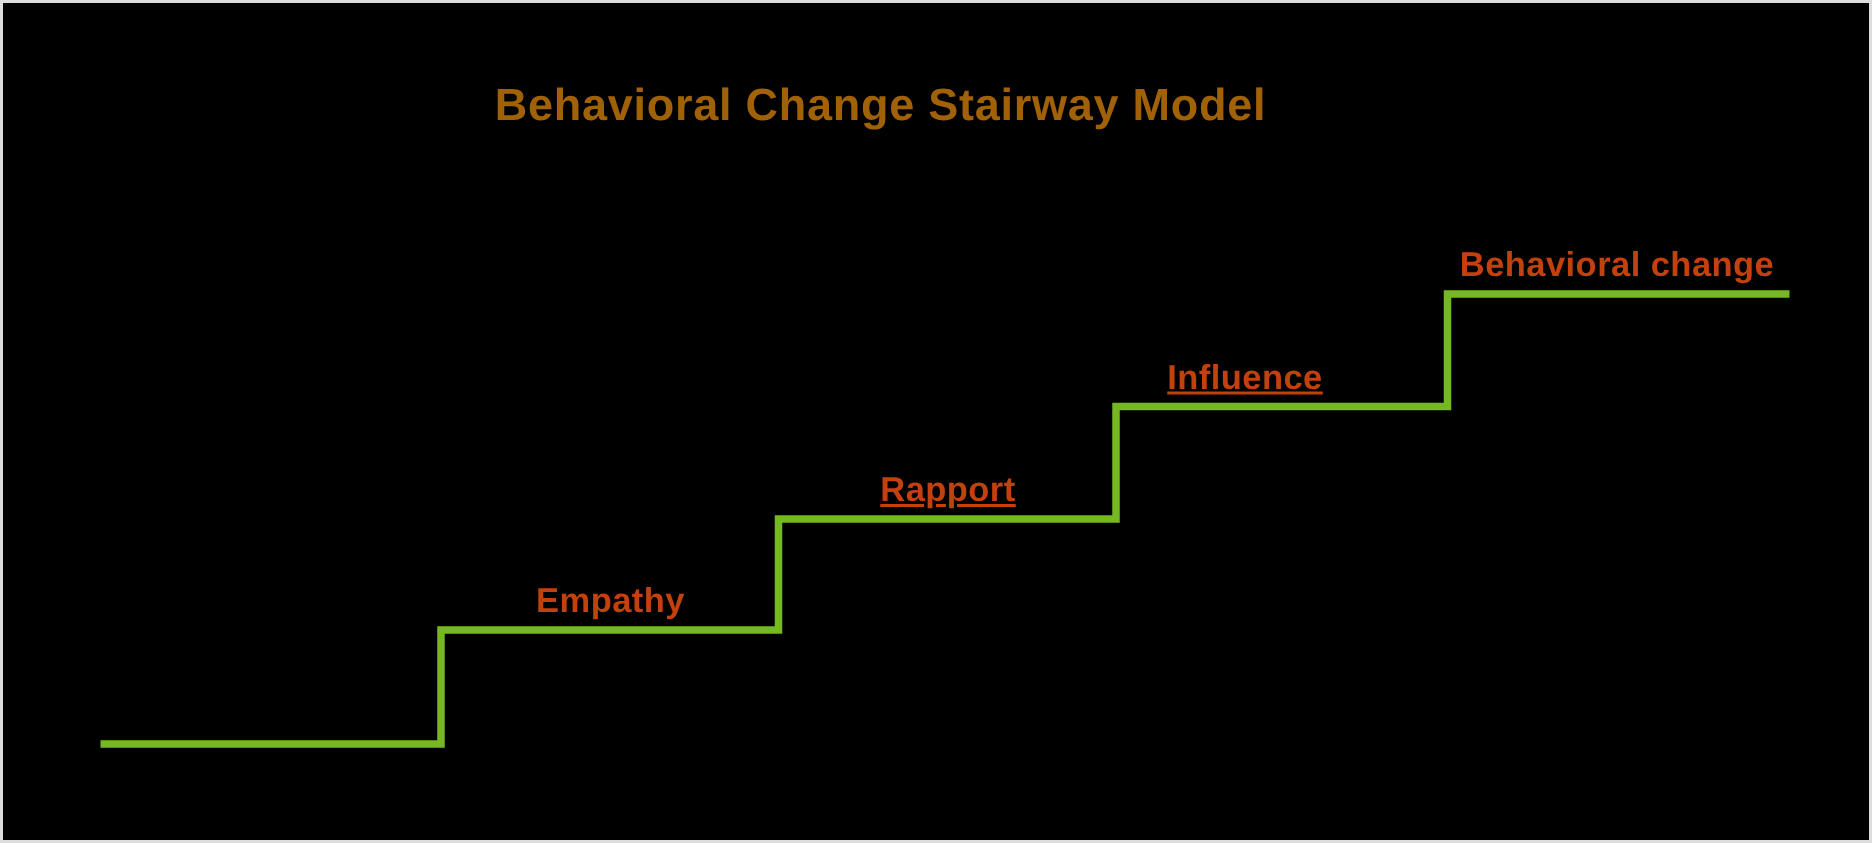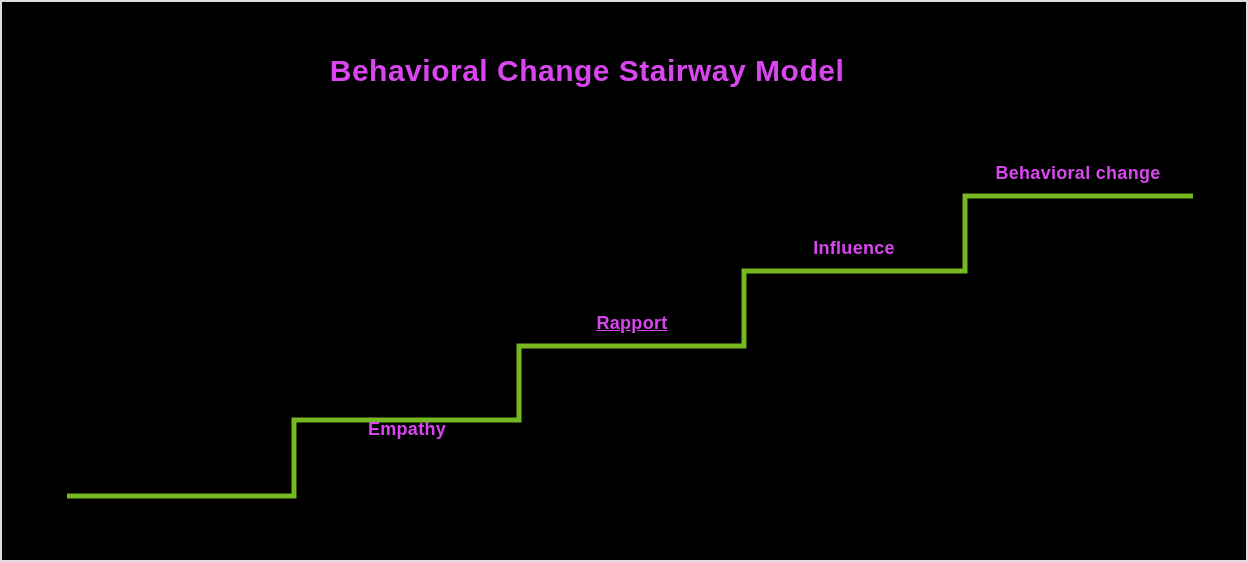--- a/index.html
+++ b/index.html
@@ -19,47 +19,47 @@
   }
   .diagram-title {
     position: absolute;
     top: 52px;
     left: 585px;
     transform: translateX(-50%);
     white-space: nowrap;
     font-size: 30px;
     font-weight: 600;
     letter-spacing: 0.5px;
-    color: #d946ef;
+    color: #a16207;
   }
   .stair-svg {
     position: absolute;
     top: 0;
     left: 0;
     width: 1248px;
     height: 562px;
   }
   .stair-line {
     fill: none;
     stroke: #76b821;
     stroke-width: 5;
   }
   .step-label {
     position: absolute;
     transform: translateX(-50%);
     white-space: nowrap;
-    font-size: 18px;
+    font-size: 23px;
     font-weight: 600;
     letter-spacing: 0.3px;
-    color: #d946ef;
+    color: #c2410c;
   }
   .step-label.s1 { left: 179px; top: 461px; }
-  .step-label.s2 { left: 405px; top: 385px; margin-top: 32px; }
+  .step-label.s2 { left: 405px; top: 385px; }
   .step-label.s3 { left: 630px; top: 311px; text-decoration: underline; }
-  .step-label.s4 { left: 852px; top: 236px; }
+  .step-label.s4 { left: 828px; top: 236px; text-decoration: underline; }
   .step-label.s5 { left: 1076px; top: 161px; }
 </style>
 </head>
 <body>
 
 <div class="canvas">
 
   <div class="diagram-title">Behavioral Change Stairway Model</div>
 
   <svg class="stair-svg" viewBox="0 0 1248 562" aria-hidden="true">

